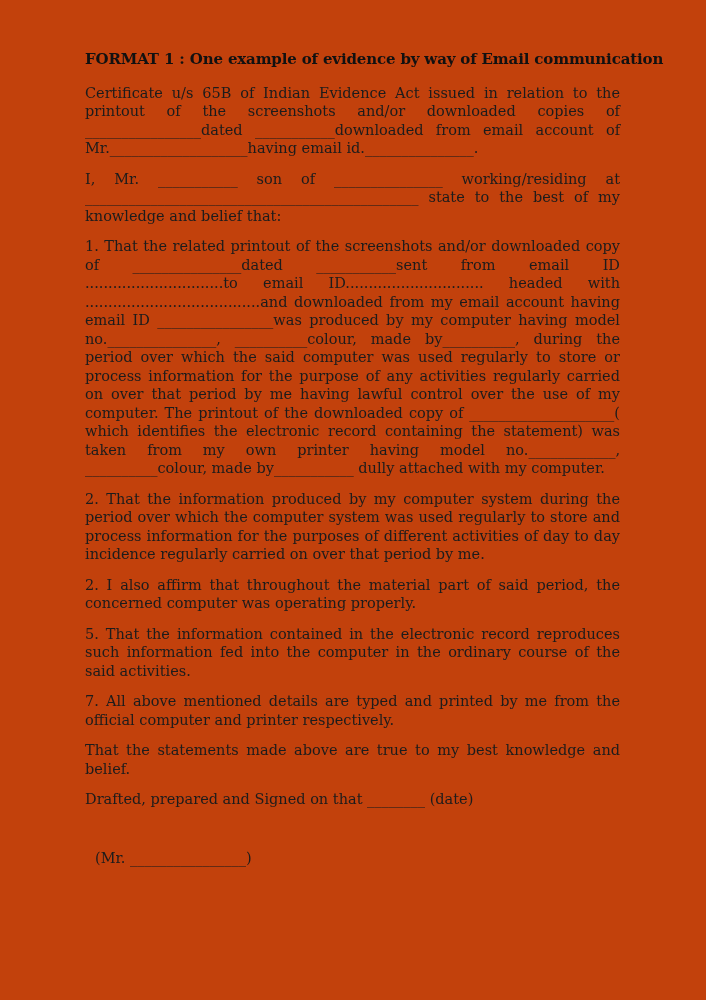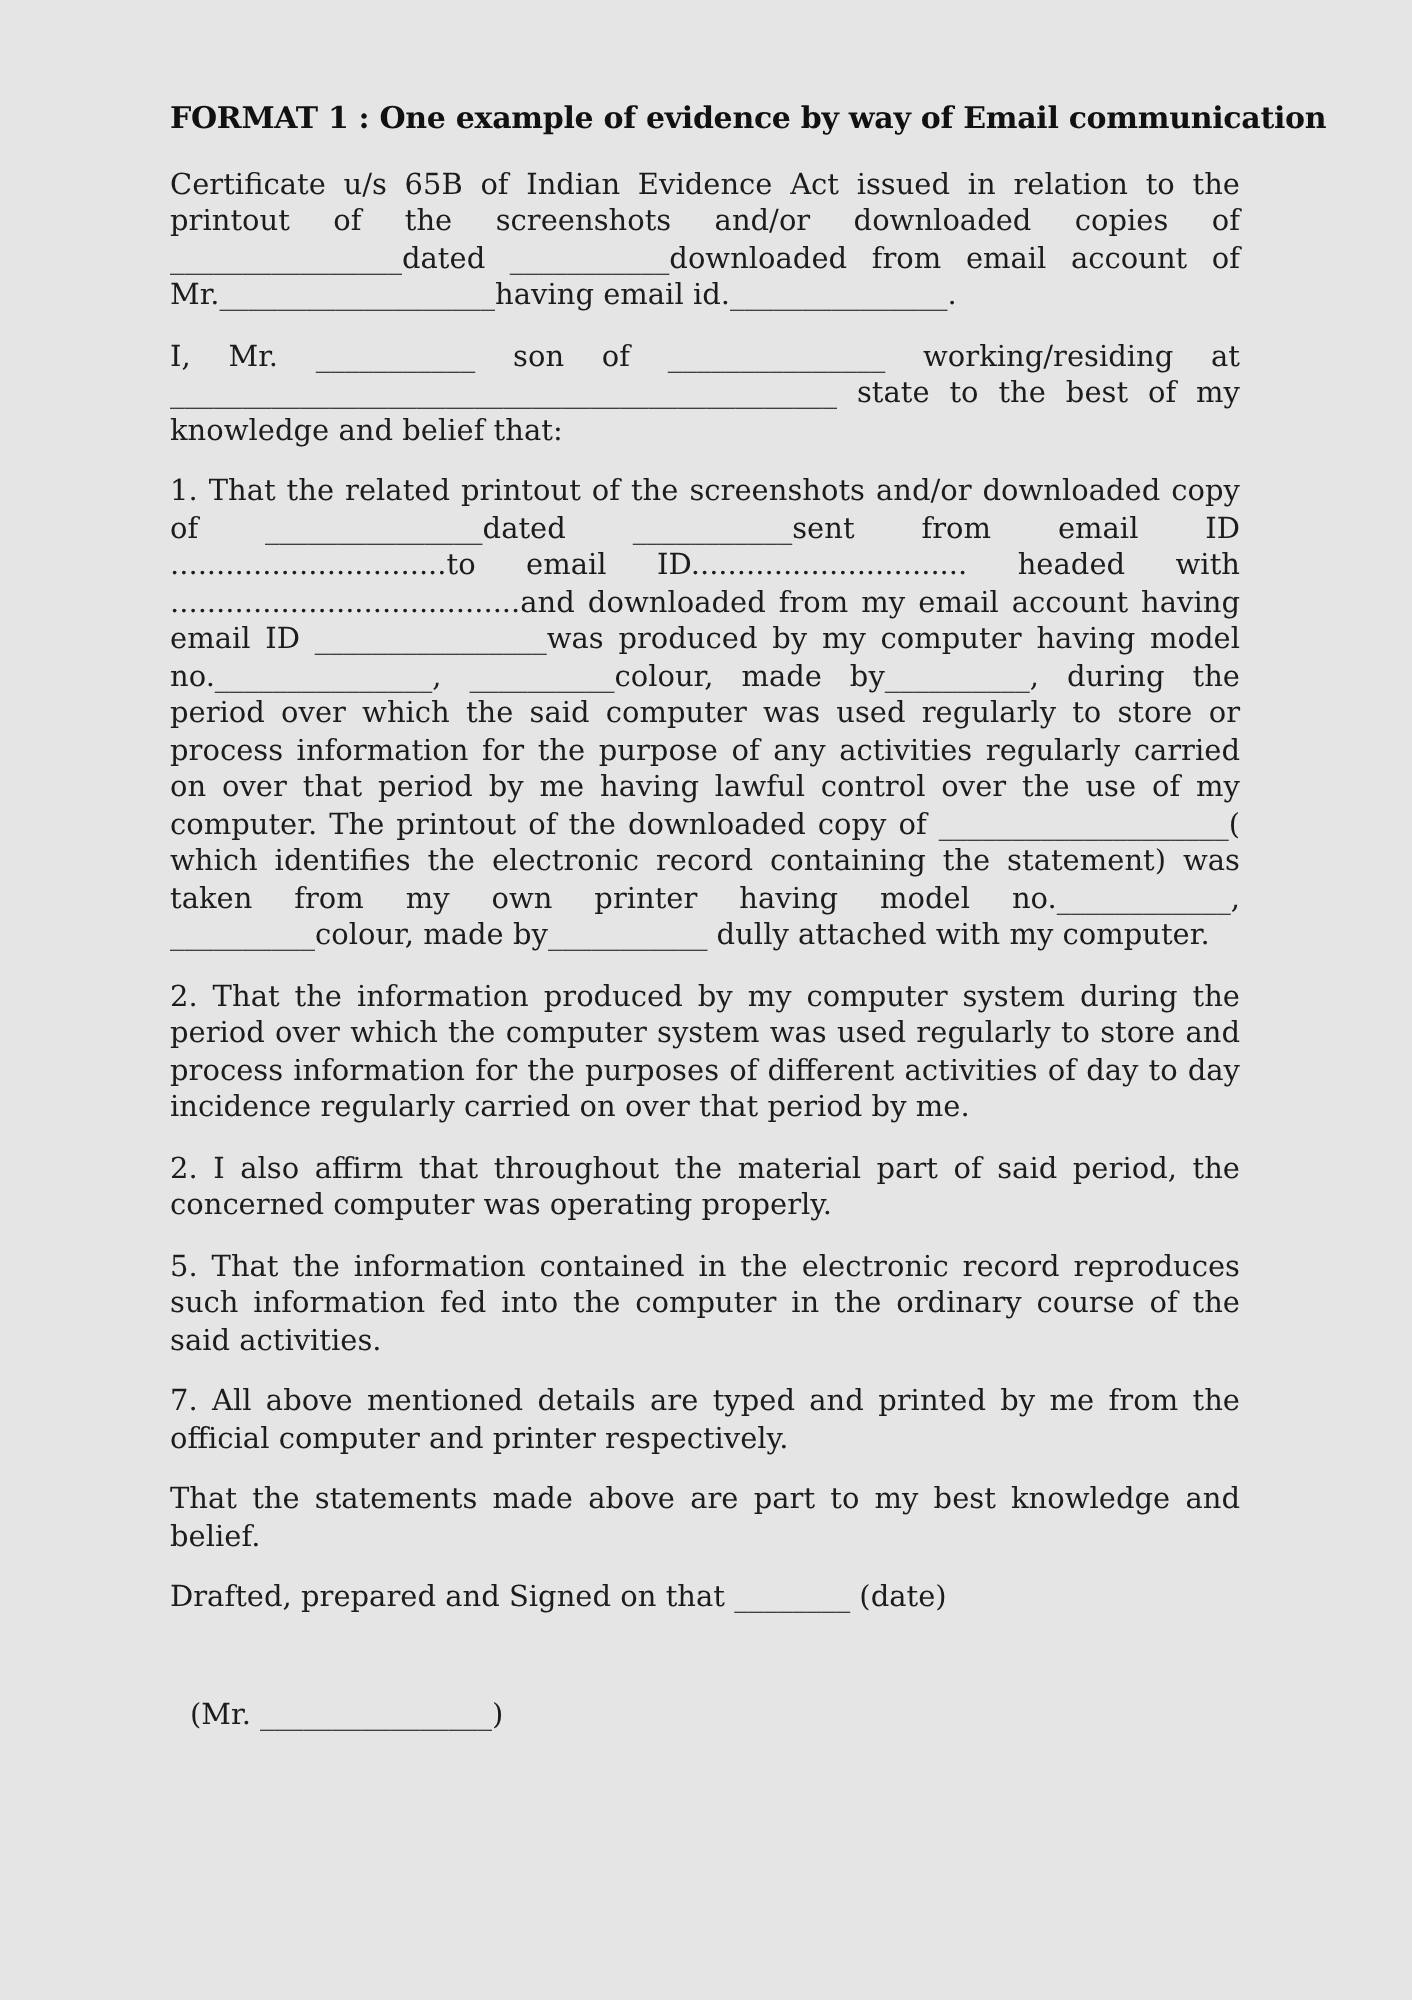--- a/index.html
+++ b/index.html
@@ -5,21 +5,21 @@
   html, body {
     margin: 0;
     padding: 0;
     background: #ffffff;
   }
   .page {
     position: relative;
     width: 706px;
     height: 1000px;
     box-sizing: border-box;
-    background: #e5e5e5;
+    background: #c2410c;
     padding: 50px 84px 0 85px;
     font-family: "DejaVu Serif", "Liberation Serif", serif;
     font-size: 14.5px;
     line-height: 18.5px;
     color: #1c1c1c;
     overflow: hidden;
   }
   .doc-title {
     font-size: 15px;
     font-weight: bold;
@@ -55,19 +55,19 @@
   <p class="para">2. That the information produced by my computer system during the period over which the computer system was used regularly to store and process information for the purposes of different activities of day to day incidence regularly carried on over that period by me.</p>
 
 
   <p class="para">2. I also affirm that throughout the material part of said period, the concerned computer was operating properly.</p>
 
   <p class="para">5. That the information contained in the electronic record reproduces such information fed into the computer in the ordinary course of the said activities.</p>
 
 
   <p class="para">7. All above mentioned details are typed and printed by me from the official computer and printer respectively.</p>
 
-  <p class="para">That the statements made above are part to my best knowledge and belief.</p>
+  <p class="para">That the statements made above are true to my best knowledge and belief.</p>
 
   <p class="para">Drafted, prepared and Signed on that ________ (date)</p>
 
   <p class="para signature">(Mr. ________________)</p>
 
 </div>
 
 </body></html>

